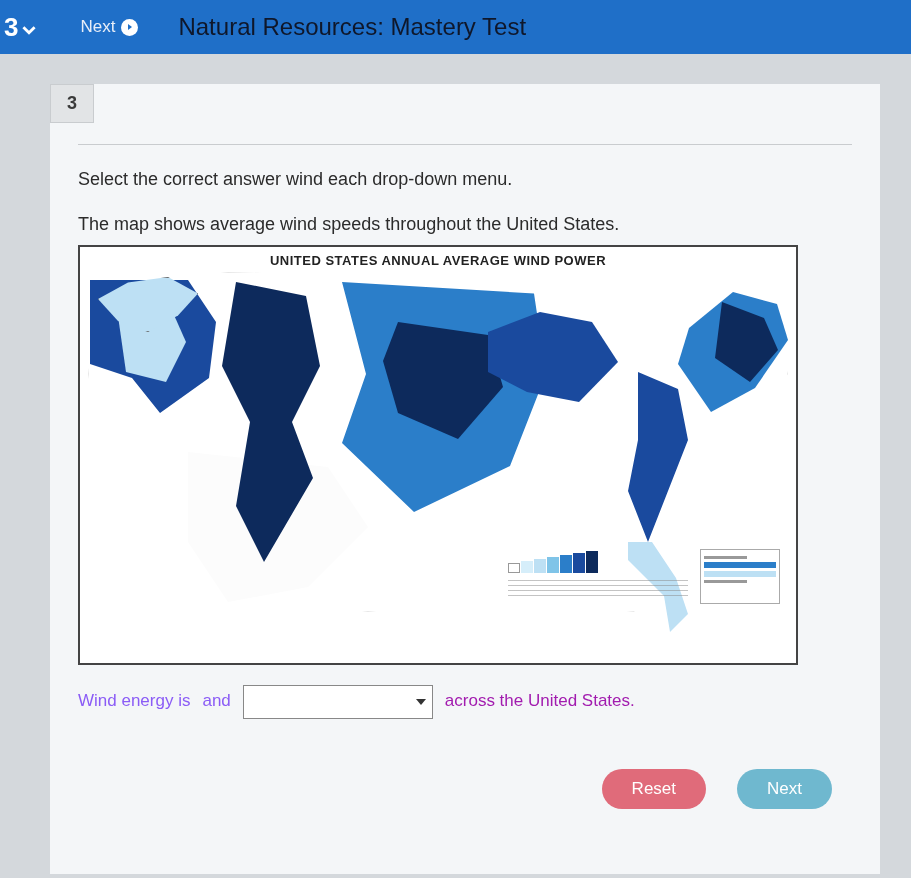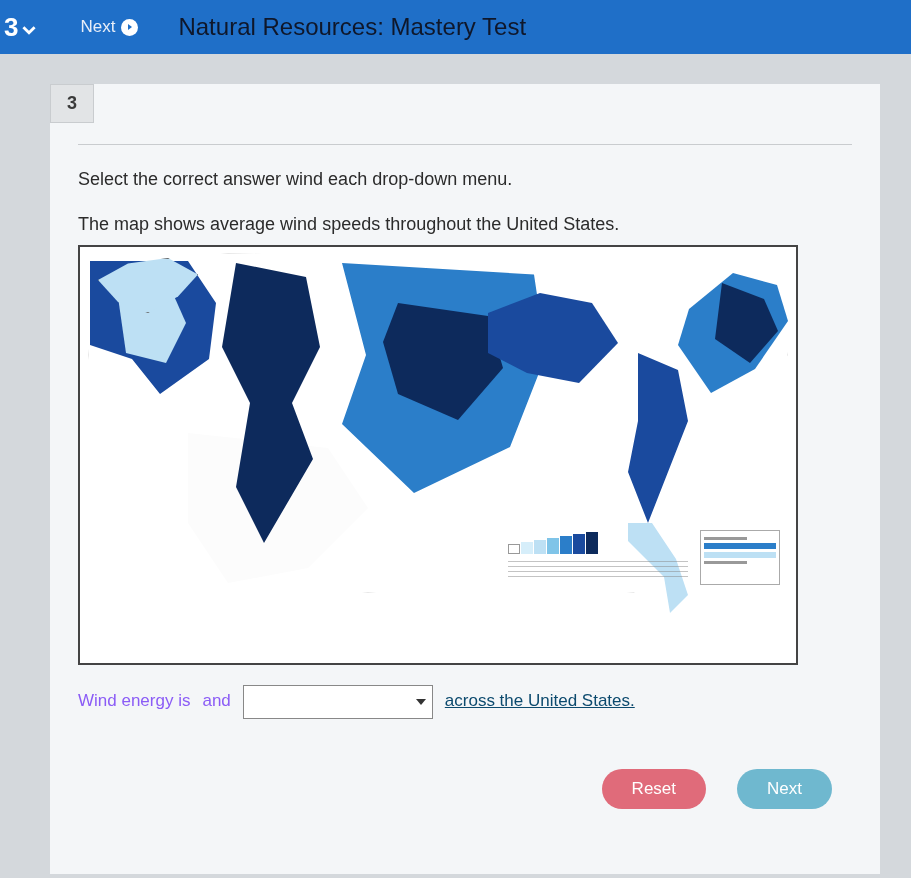--- a/index.html
+++ b/index.html
@@ -182,21 +182,21 @@
       background: #fff;
       z-index: 10;
     }
     .dd-menu .blank { height: 44px; background:#f7f7f7; border-bottom:1px solid #e0e0e0;}
     .dd-menu .opt {
       padding: 10px 12px;
       font-size: 16px;
       color: #333;
       cursor: pointer;
     }
-    .trail { padding-top: 6px; color:#0c4a6e;text-decoration:underline;}
+    .trail { padding-top: 6px; color:#a21caf;}
     .btn-row {
       display: flex;
       justify-content: flex-end;
       gap: 31px;
       margin-top: 50px;
       padding-right: 20px;
     }
     .btn {
       padding: 10px 30px;
       border-radius: 22px;
@@ -233,20 +233,21 @@
 </div>
 
 <div class="page">
   <div class="qtab">3</div>
   <div class="content">
     <hr class="divider">
     <p class="instruction">Select the correct answer wind each drop-down menu.</p>
     <p class="subtext">The map shows average wind speeds throughout the United States.</p>
 
     <div class="map-wrap">
+      <div class="map-title">UNITED STATES ANNUAL AVERAGE WIND POWER</div>
       <div class="usa">
         <div class="shape east-light"></div>
         <div class="shape southwest"></div>
         <div class="shape pacific-nw"></div>
         <div class="shape pacific-nw-light"></div>
         <div class="shape great-plains"></div>
         <div class="shape rockies"></div>
         <div class="shape midwest-core"></div>
         <div class="shape great-lakes"></div>
         <div class="shape appalachian"></div>

